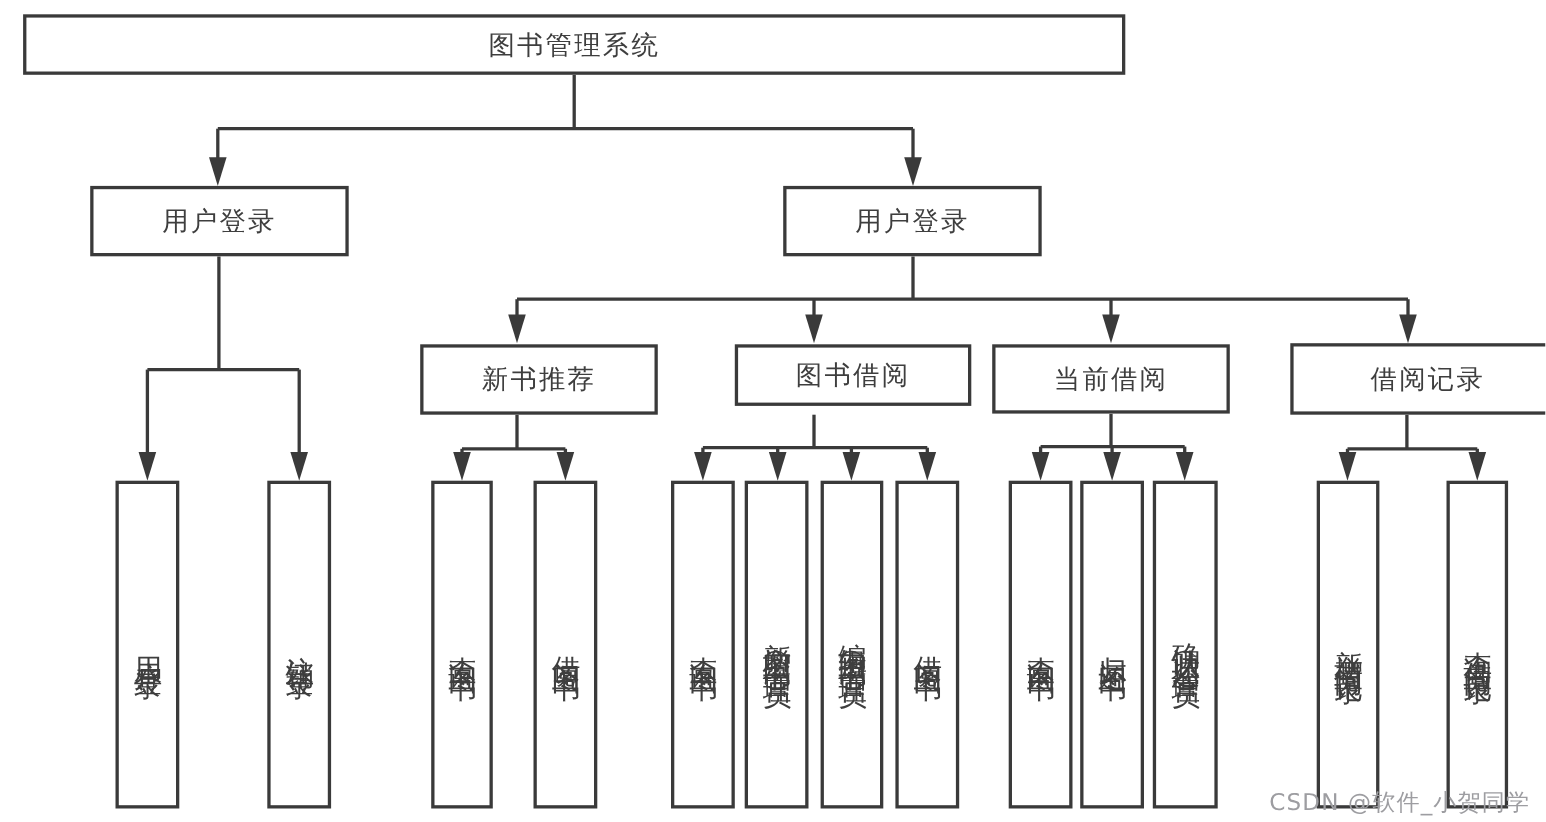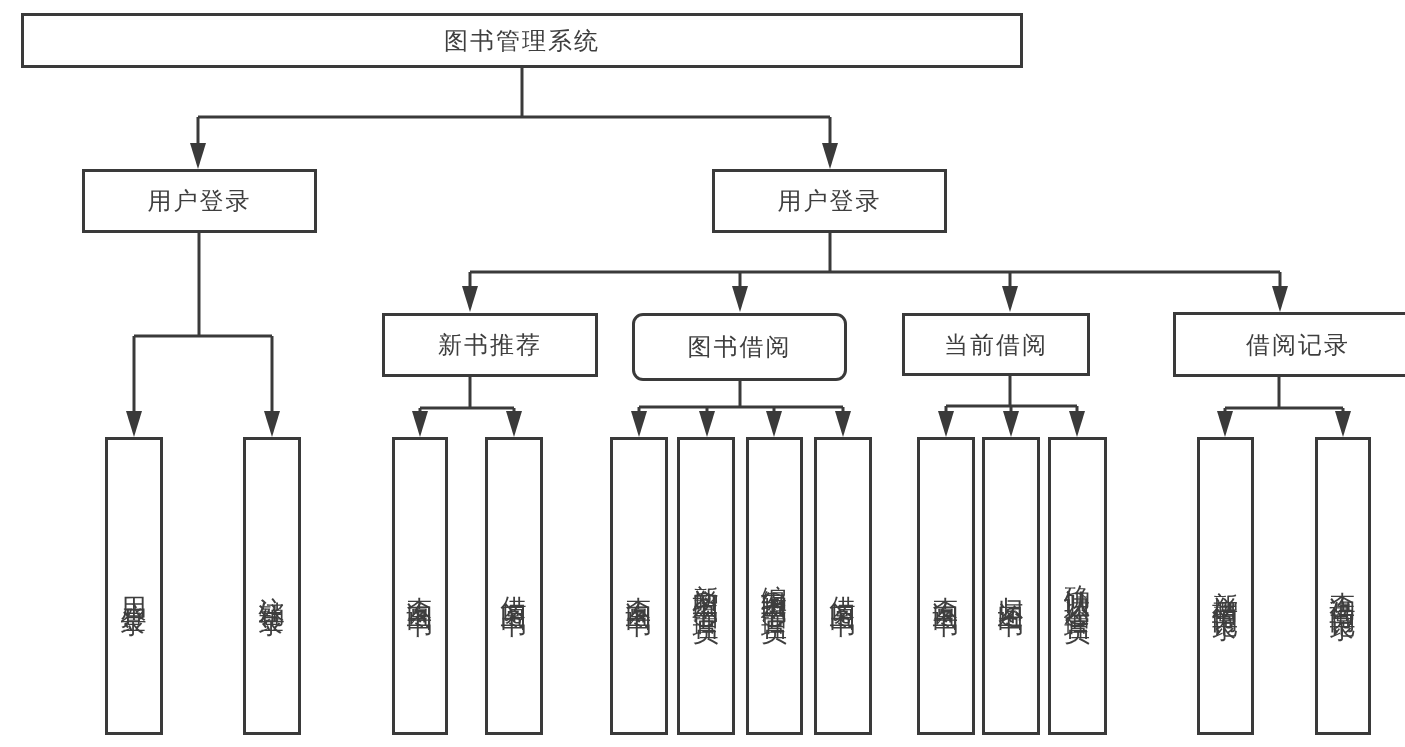--- a/index.html
+++ b/index.html
@@ -109,30 +109,31 @@
         <polygon points="1217,411 1233,411 1225,437" fill="#3a3a3a"></polygon>
         <line x1="1343" y1="408" x2="1343" y2="425" stroke="#3a3a3a" stroke-width="3"></line>
         <polygon points="1335,411 1351,411 1343,437" fill="#3a3a3a"></polygon>
       </g>
     </svg>
   <div id="node-layer">
       <div class="node h" style="left: 21px; top: 13px; width: 1002px; height: 55px;">图书管理系统</div>
       <div class="node h" style="left: 82px; top: 169px; width: 235px; height: 64px;">用户登录</div>
       <div class="node h" style="left: 712px; top: 169px; width: 235px; height: 64px;">用户登录</div>
       <div class="node h" style="left: 382px; top: 313px; width: 216px; height: 64px;">新书推荐</div>
-      <div class="node h" style="left: 632px; top: 313px; width: 215px; height: 68px; border-radius: 11px;">图书借阅</div>
-      <div class="node h" style="left: 902px; top: 313px; width: 188px; height: 63px;">当前借阅</div>
+      <div class="node h" style="left: 668px; top: 313px; width: 215px; height: 56px;">图书借阅</div>
+      <div class="node h" style="left: 902px; top: 313px; width: 216px; height: 63px;">当前借阅</div>
       <div class="node h" style="left: 1173px; top: 312px; width: 250px; height: 65px;">借阅记录</div>
       <div class="node v" style="left: 105px; top: 437px; width: 58px; height: 298px;">用户登录</div>
       <div class="node v" style="left: 243px; top: 437px; width: 58px; height: 298px;">注销登录</div>
       <div class="node v" style="left: 392px; top: 437px; width: 56px; height: 298px;">查询图书</div>
       <div class="node v" style="left: 485px; top: 437px; width: 58px; height: 298px;">借阅图书</div>
       <div class="node v" style="left: 610px; top: 437px; width: 58px; height: 298px;">查询图书</div>
       <div class="node v" style="left: 677px; top: 437px; width: 58px; height: 298px;">新增图书（管理员）</div>
       <div class="node v" style="left: 746px; top: 437px; width: 57px; height: 298px;">编辑图书（管理员）</div>
       <div class="node v" style="left: 814px; top: 437px; width: 58px; height: 298px;">借阅图书</div>
       <div class="node v" style="left: 917px; top: 437px; width: 58px; height: 298px;">查询图书</div>
       <div class="node v" style="left: 982px; top: 437px; width: 58px; height: 298px;">归还图书</div>
       <div class="node v" style="left: 1048px; top: 437px; width: 59px; height: 298px;">确认归还（管理员）</div>
       <div class="node v" style="left: 1197px; top: 437px; width: 57px; height: 298px;">新增借阅记录</div>
       <div class="node v" style="left: 1315px; top: 437px; width: 56px; height: 298px;">查询借阅记录</div>
     </div>
+  <div class="watermark">CSDN @软件_小贺同学</div>
 </div>
 
 </body></html>

